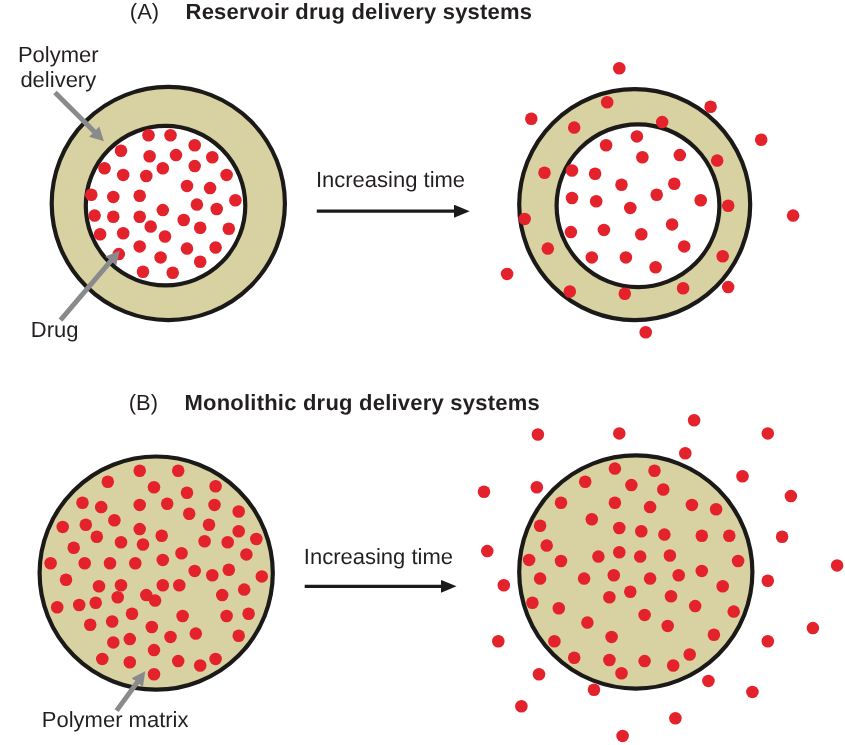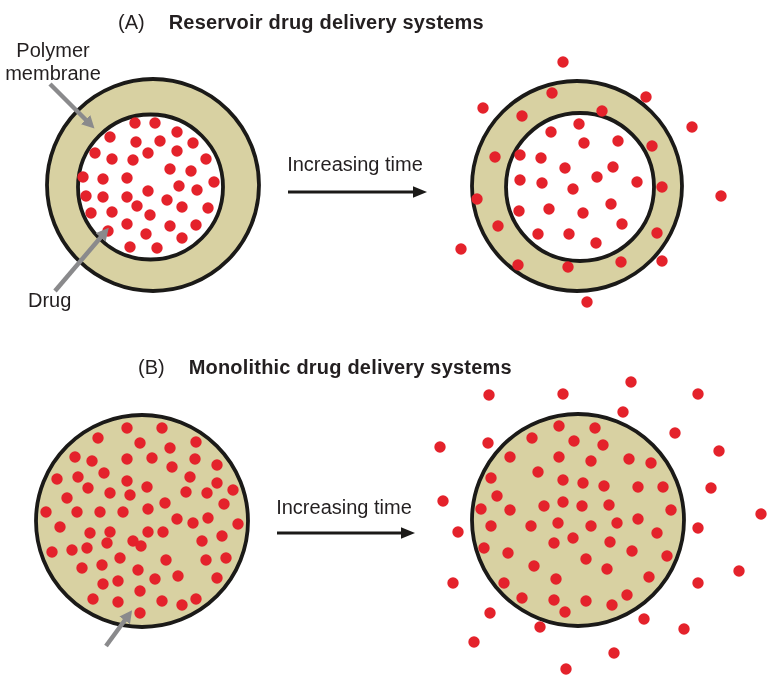--- a/index.html
+++ b/index.html
@@ -25,22 +25,22 @@
     font-size:20px;
     line-height:23px;
     color:#231f20;
     text-align:right;
   }
   #label-membrane{left:0px;top:39px;width:106px;text-align:center;}
   #label-drug{left:28px;top:289px;}
   #label-matrix{left:38px;top:644px;}
   #time-a{left:274px;top:153px;width:162px;text-align:center;}
   #time-b{left:263px;top:496px;width:162px;text-align:center;}
-  #title-a{left:118px;top:11px;}
-  #title-b{left:117px;top:356px;margin-left:21px;}
+  #title-a{left:118px;top:0px;}
+  #title-b{left:117px;top:356px;}
   .arrowhead-black{fill:#1b1a18;}
   .arrowhead-gray{fill:#8a8a8c;}
 </style>
 </head>
 <body>
 
 <div id="canvas">
 
   <svg id="scene" width="768" height="677" viewBox="0 0 768 677" xmlns="http://www.w3.org/2000/svg">
     <defs>
@@ -313,23 +313,24 @@
         <line x1="50" y1="84" x2="86" y2="120" stroke="#8a8a8c" stroke-width="4.5" marker-end="url(#head-gray)"></line>
         <line x1="55" y1="291" x2="101" y2="237" stroke="#8a8a8c" stroke-width="4.5" marker-end="url(#head-gray)"></line>
         <line x1="106" y1="646" x2="125" y2="620" stroke="#8a8a8c" stroke-width="4.5" marker-end="url(#head-gray)"></line>
       </g>
   </svg>
 
   <div class="title" id="title-a">
     <span class="tag">(A)</span><span class="title-text">Reservoir drug delivery systems</span>
   </div>
 
-  <div class="anno" id="label-membrane">Polymer membrane</div>
+  <div class="anno" id="label-membrane">Polymer delivery</div>
   <div class="anno" id="label-drug">Drug</div>
   <div class="anno" id="time-a">Increasing time</div>
 
   <div class="title" id="title-b">
     <span class="tag">(B)</span><span class="title-text">Monolithic drug delivery systems</span>
   </div>
 
   <div class="anno" id="time-b">Increasing time</div>
+  <div class="anno" id="label-matrix">Polymer matrix</div>
 
 </div>
 
 </body></html>

